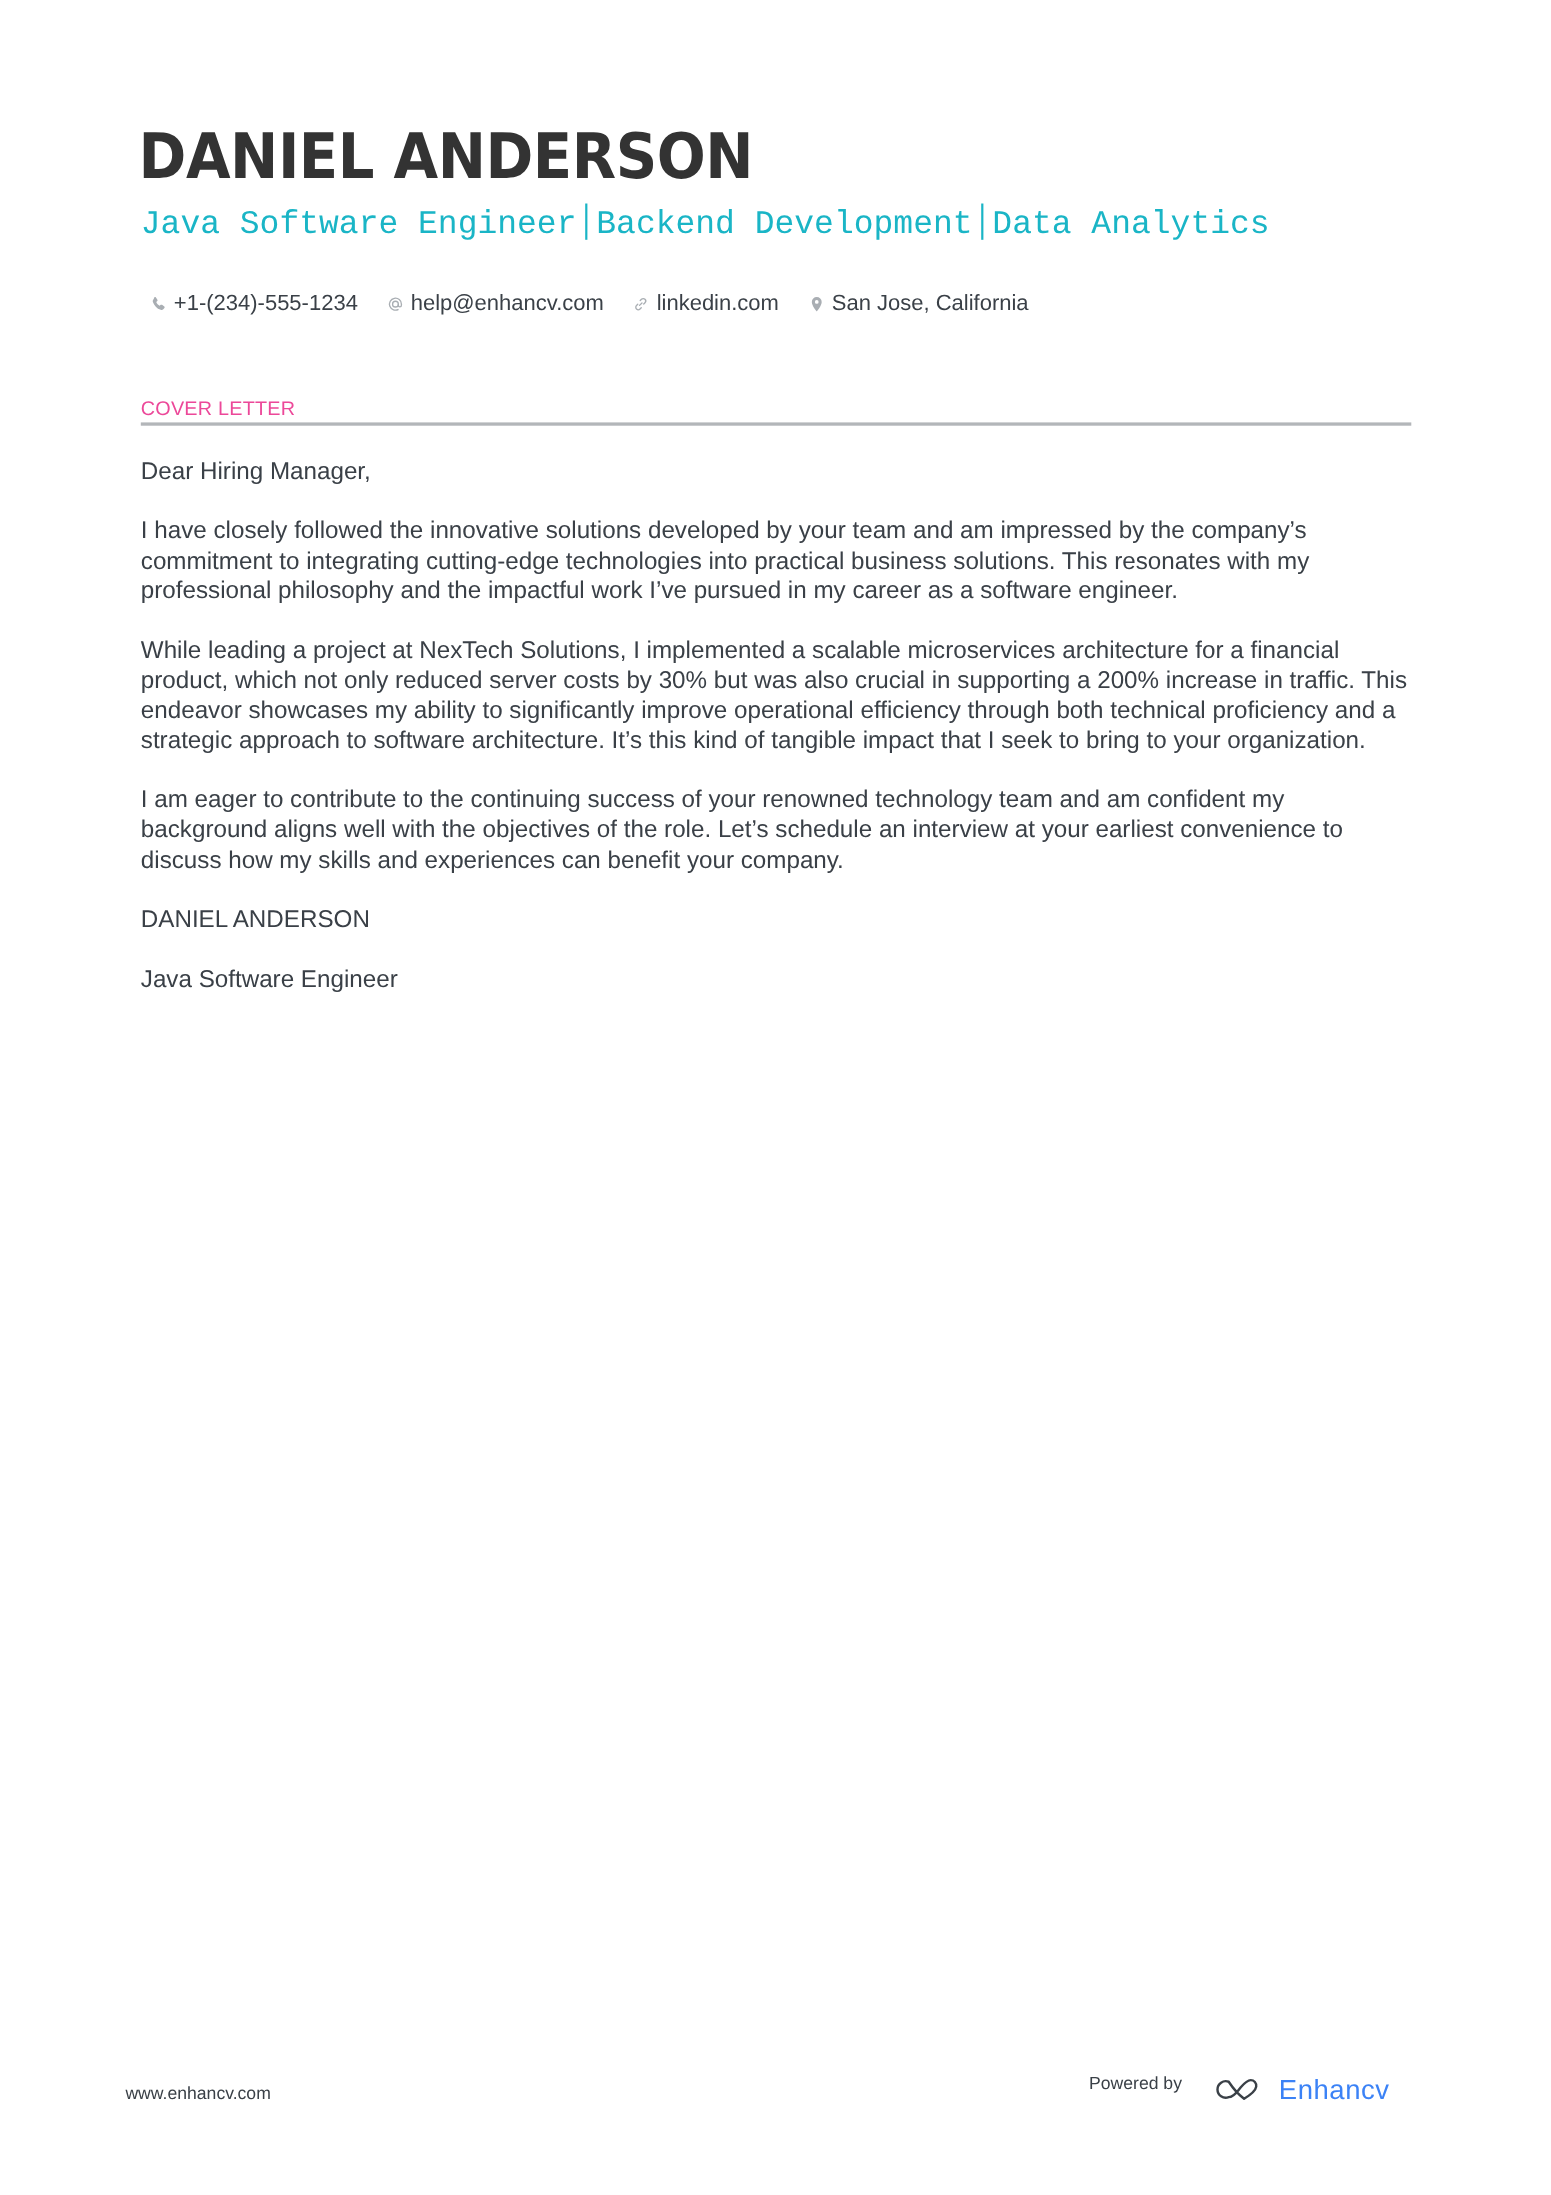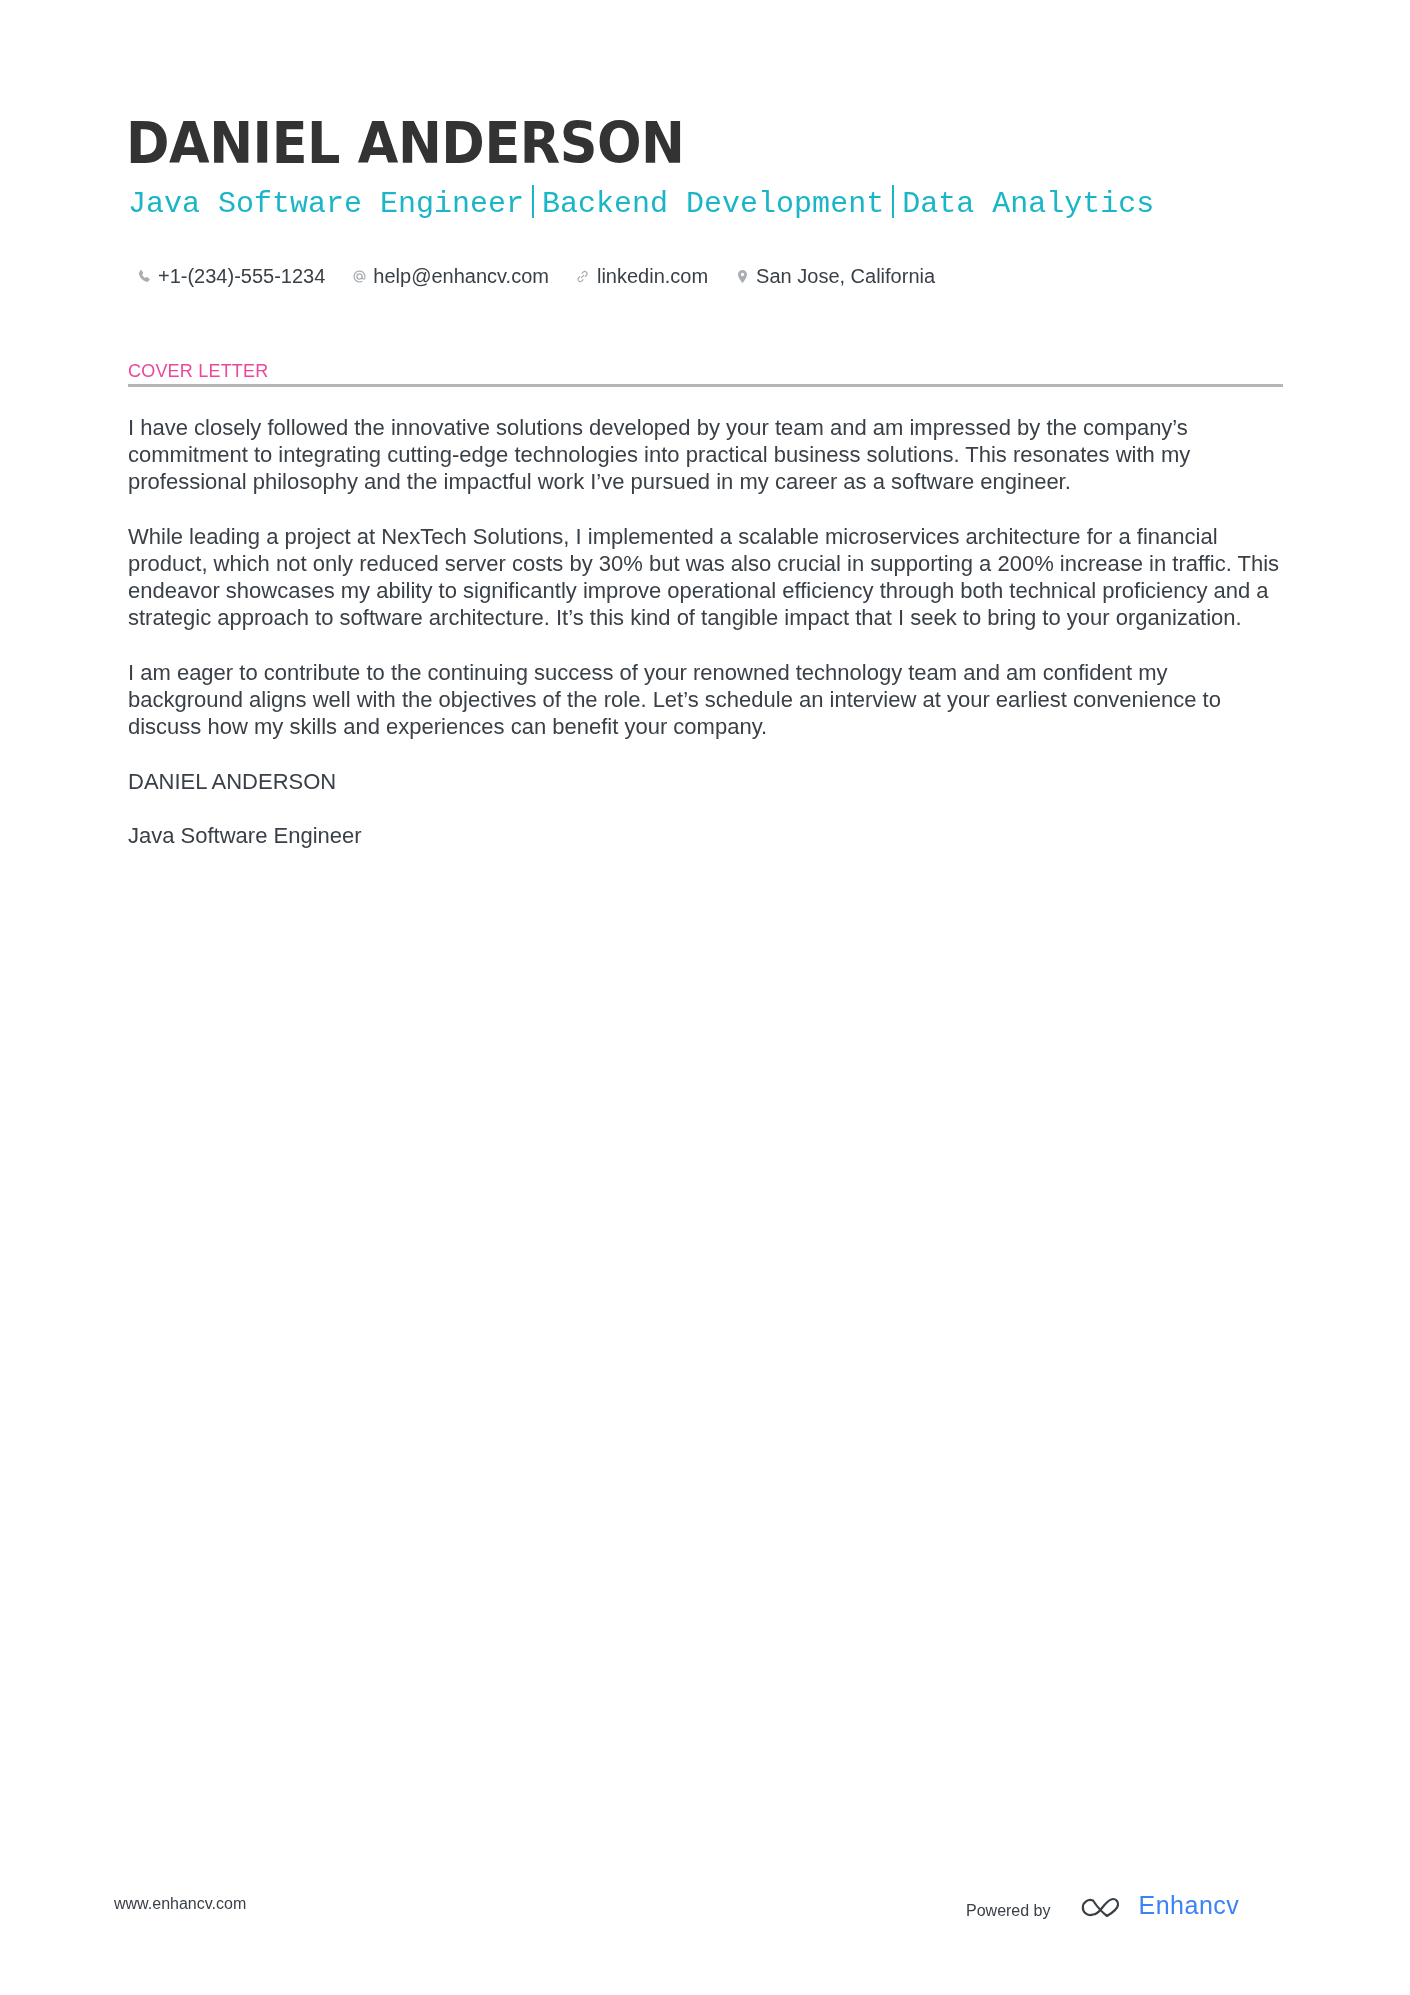--- a/index.html
+++ b/index.html
@@ -19,21 +19,21 @@
   .contact .icon { display: inline-flex; width: 16px; height: 18px; margin-right: 6px;
                    align-items: center; justify-content: center; color: #a9aeb3; }
   .contact .icon svg { width: 15px; height: 15px; }
   .section-title { position: absolute; left: 128px; top: 360px; font-size: 18px; color: #ec4899;
                    letter-spacing: 0.2px; line-height: 22px; }
   .rule { position: absolute; left: 128px; top: 384px; width: 1155px; height: 3px; background: #b3b6b9; }
   .body { position: absolute; left: 128px; top: 414px; width: 1160px; font-size: 22px;
           line-height: 27.2px; color: #3a4047; }
   .body p { margin: 0 0 27.2px 0; }
   .footer-left { position: absolute; left: 114px; top: 1895px; font-size: 16px; color: #3a4047; }
-  .footer-right { position: absolute; left: 966px; top: 1886px; display: flex; align-items: flex-end; height: 34px; }
+  .footer-right { position: absolute; left: 990px; top: 1886px; display: flex; align-items: flex-start; height: 34px; }
   .powered { font-size: 16px; color: #3a4047; margin-right: 28px; }
   .logo-mark { width: 46px; height: 26px; margin-right: 14px; }
   .logo-word { font-size: 25px; color: #3b82f6; letter-spacing: 0.5px; font-weight: 400; }
 </style>
 </head>
 <body>
 
 <div class="page">
 
   <div class="name">DANIEL ANDERSON</div>
@@ -75,20 +75,21 @@
           </svg>
       </span>
       <span>San Jose, California</span>
     </div>
   </div>
 
   <div class="section-title">COVER LETTER</div>
   <div class="rule"></div>
 
   <div class="body">
+    <p>Dear Hiring Manager,</p>
     <p>I have closely followed the innovative solutions developed by your team and am impressed by the company’s commitment to integrating cutting-edge technologies into practical business solutions. This resonates with my professional philosophy and the impactful work I’ve pursued in my career as a software engineer.</p>
     <p>While leading a project at NexTech Solutions, I implemented a scalable microservices architecture for a financial product, which not only reduced server costs by 30% but was also crucial in supporting a 200% increase in traffic. This endeavor showcases my ability to significantly improve operational efficiency through both technical proficiency and a strategic approach to software architecture. It’s this kind of tangible impact that I seek to bring to your organization.</p>
     <p>I am eager to contribute to the continuing success of your renowned technology team and am confident my background aligns well with the objectives of the role. Let’s schedule an interview at your earliest convenience to discuss how my skills and experiences can benefit your company.</p>
     <p>DANIEL ANDERSON</p>
     <p>Java Software Engineer</p>
   </div>
 
   <div class="footer-left">www.enhancv.com</div>
 
   <div class="footer-right">

